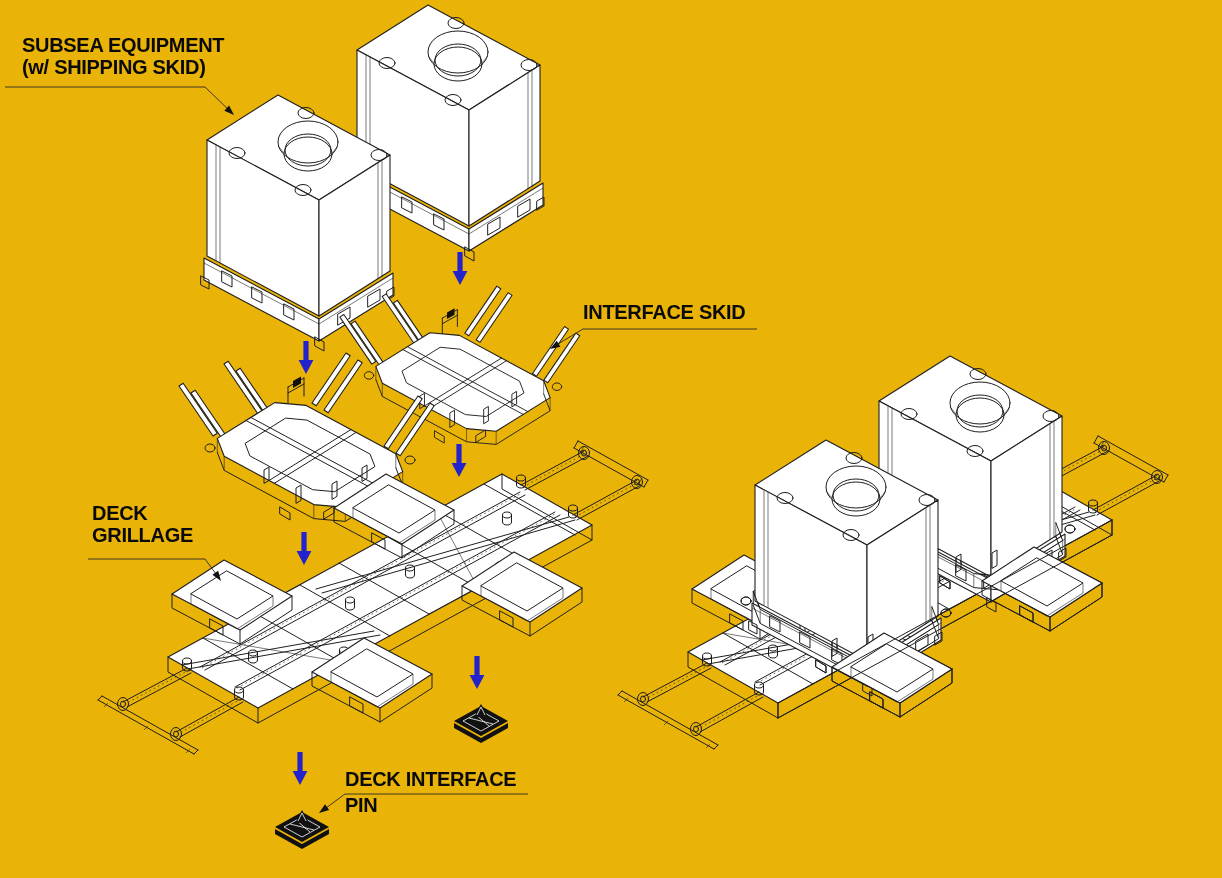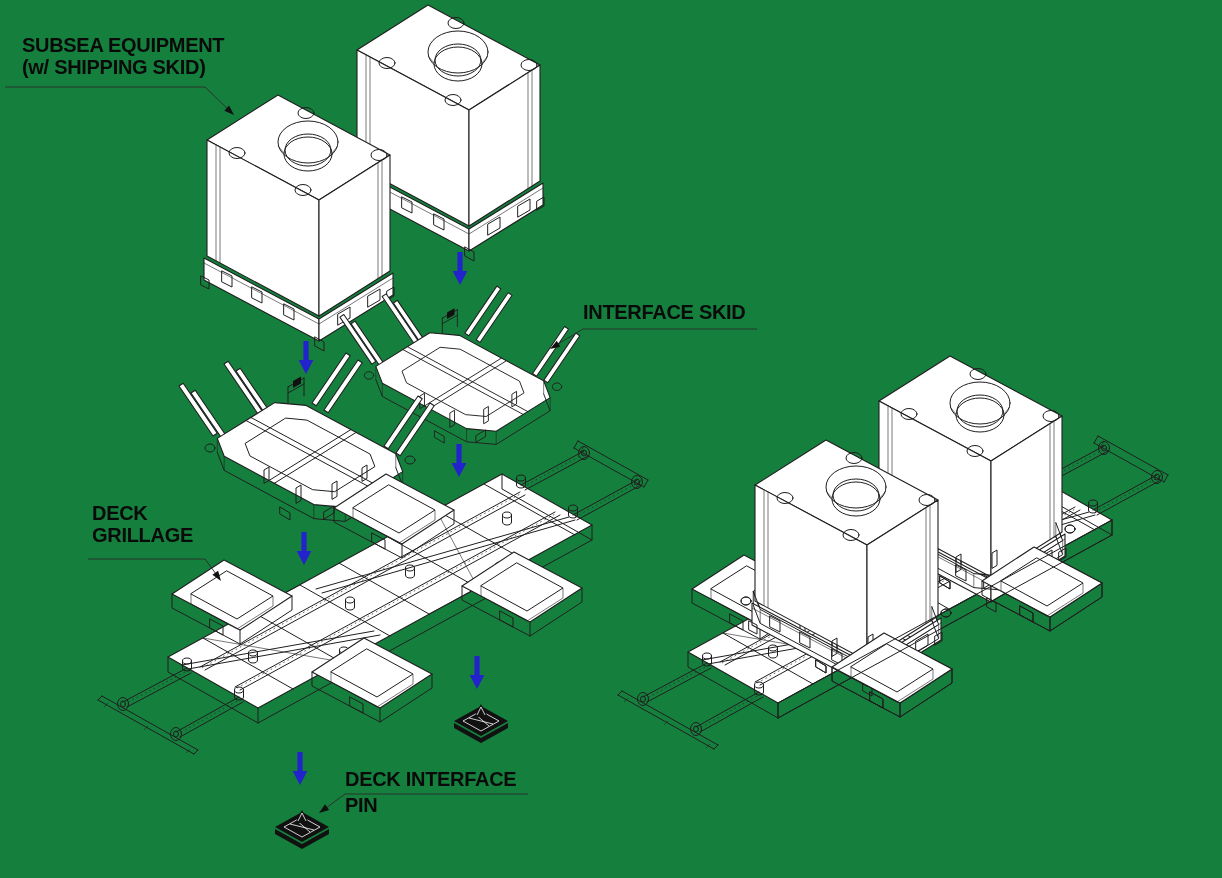--- a/index.html
+++ b/index.html
@@ -1,16 +1,16 @@
 <!DOCTYPE html>
 <html><head>
 <meta charset="utf-8">
 <style>
   html,body{margin:0;padding:0;background:#fff;}
-  #stage{position:relative;width:1222px;height:878px;background:#15803d;overflow:hidden;
+  #stage{position:relative;width:1222px;height:878px;background:#eab308;overflow:hidden;
          font-family:"Liberation Sans", sans-serif;}
   svg{position:absolute;left:0;top:0;}
   svg .ln{fill:none;stroke:#1f1f1f;stroke-width:1;stroke-linejoin:round;stroke-linecap:round;}
   svg .f{fill:#ffffff;stroke:#1f1f1f;stroke-width:1.1;stroke-linejoin:round;}
   svg .thin{fill:none;stroke:#1f1f1f;stroke-width:0.6;}
   svg .dash{fill:none;stroke:#1f1f1f;stroke-width:0.7;stroke-dasharray:1.6,3.2;}
   svg .blk{fill:#111111;stroke:none;}
   svg .wln{fill:none;stroke:#ffffff;stroke-width:0.8;}
   svg .ldr{fill:none;stroke:#2a2a2a;stroke-width:0.9;}
   svg .ah{fill:#111111;stroke:none;}

